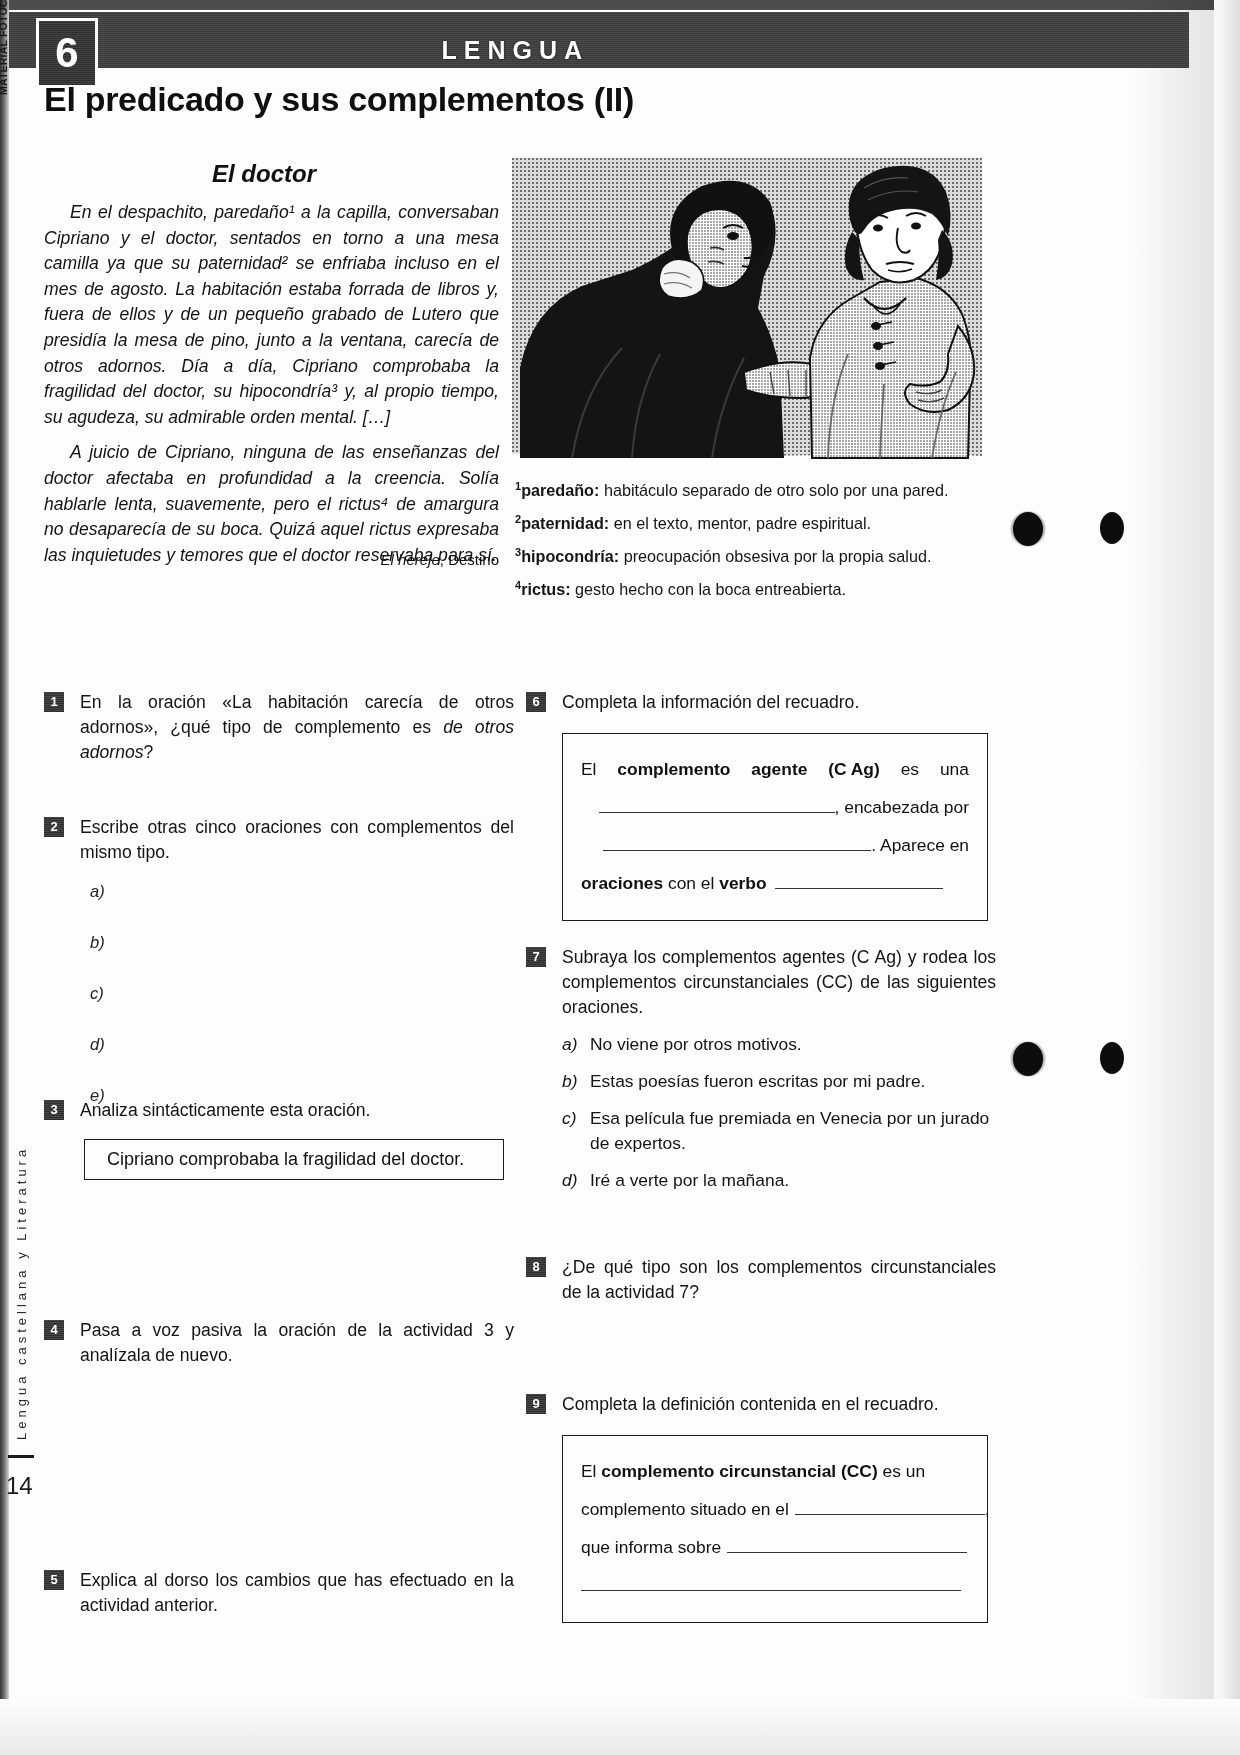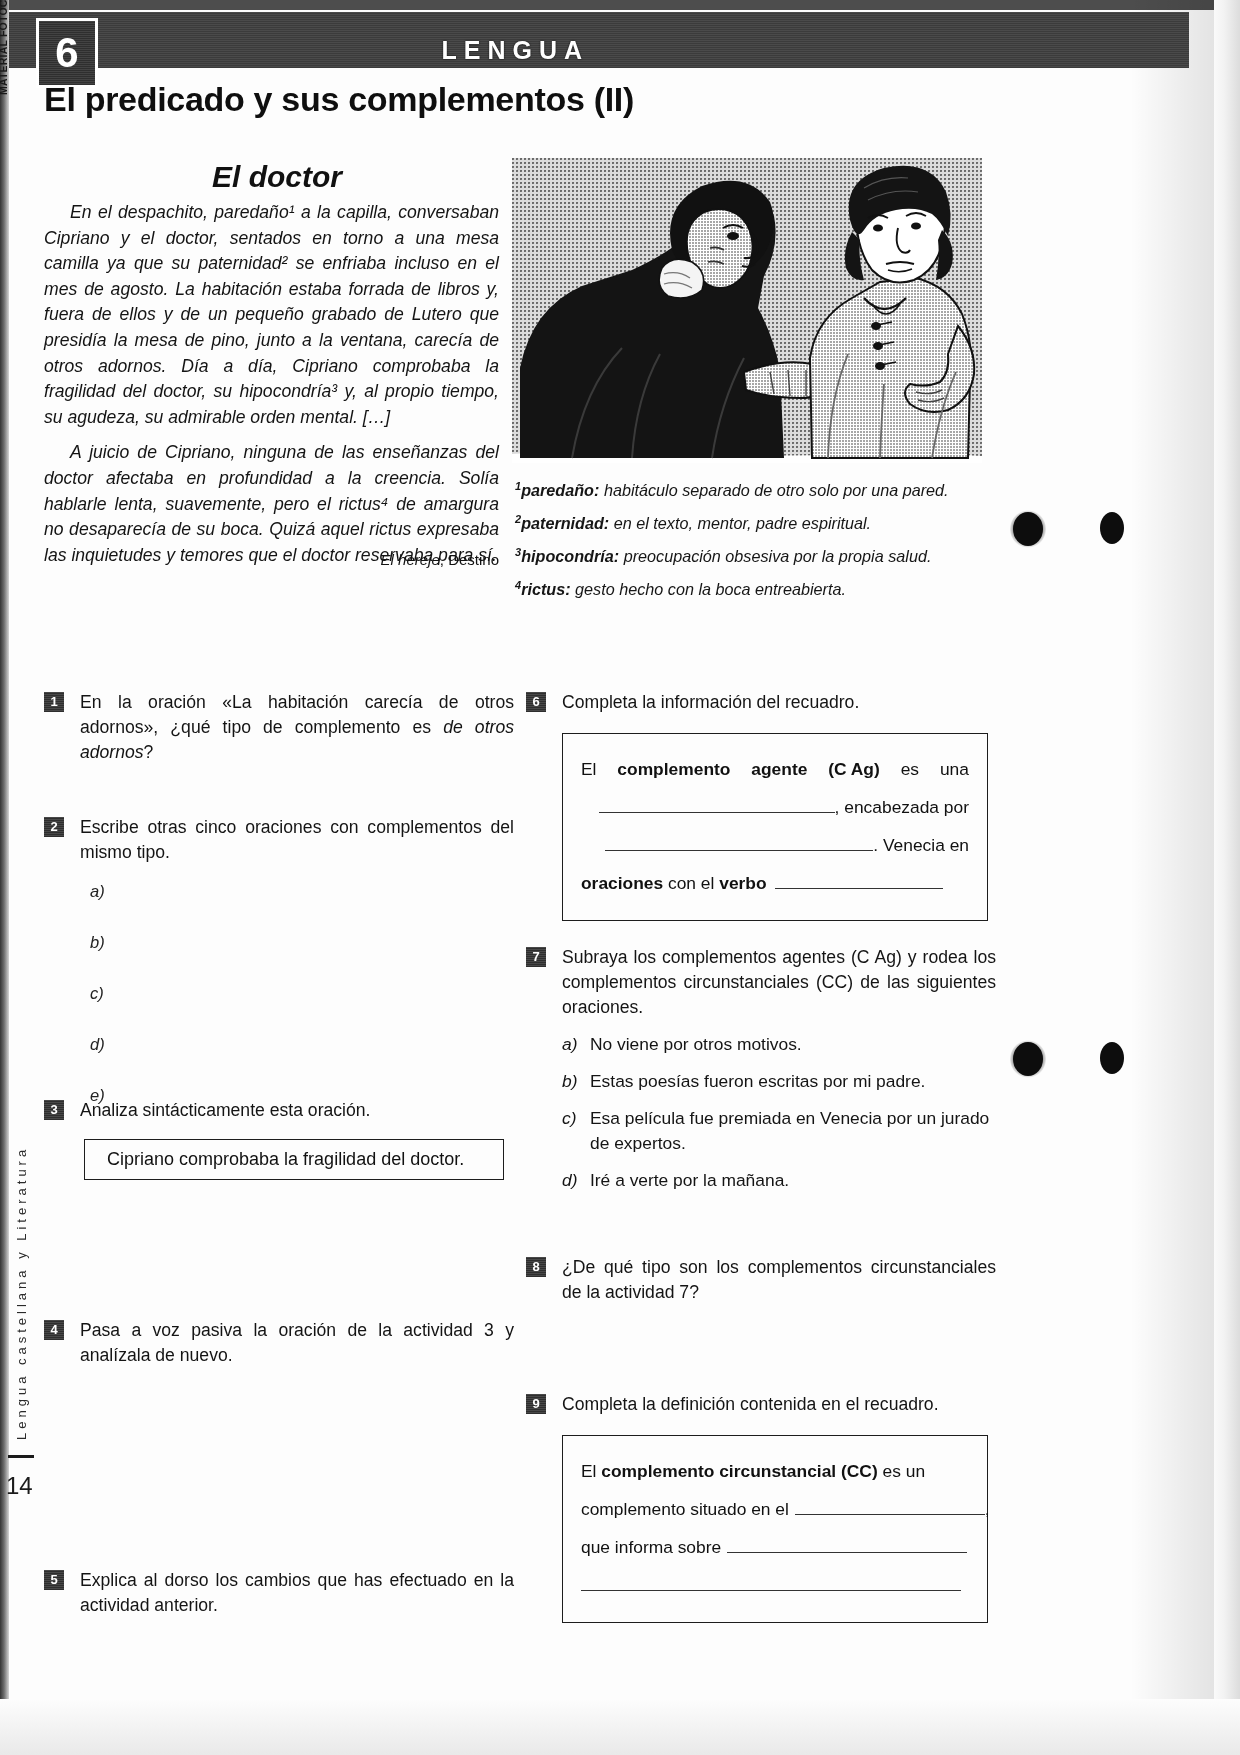--- a/index.html
+++ b/index.html
@@ -93,21 +93,21 @@
     position:absolute;left:6px;top:1472px;
     font-size:24px;color:#1b1b1b;
   }
   .page-num-rule{
     position:absolute;left:8px;top:1455px;width:26px;height:3px;background:#1b1b1b;
   }
 
   
   .read-title{
     position:absolute;left:212px;top:160px;
-    font-size:30px;font-style:italic;font-weight:bold;color:#111;
+    font-size:24px;font-style:italic;font-weight:bold;color:#111;
   }
   .read-body{
     position:absolute;left:44px;top:200px;width:455px;
     font-size:17.6px;line-height:25.6px;
     font-style:italic;
     text-align:justify;
     color:#141414;
   }
   .read-body p{margin:0 0 10px 0;text-indent:26px;}
 
@@ -125,21 +125,21 @@
     overflow:hidden;
     background:#ffffff;
   }
   .illo svg{display:block;}
 
   
   .footnotes{
     position:absolute;left:515px;top:472px;width:480px;
     font-size:16.2px;line-height:28.5px;color:#161616;
   }
-  .footnotes div{white-space:nowrap;font-style:italic;}
+  .footnotes div{white-space:nowrap;}
   .footnotes b{font-weight:bold;}
   .footnotes sup{font-size:11px;font-weight:bold;}
 
   
   .ex{position:absolute;}
   .ex-num{
     position:absolute;left:0;top:2px;width:20px;height:20px;
     background:
       repeating-linear-gradient(0deg,#2e2e2e 0px,#2e2e2e 1px,#484848 1px,#484848 2px),
       #3a3a3a;
@@ -387,21 +387,21 @@
         <b>complemento</b>
         <b>agente</b>
         <b>(C Ag)</b>
         <span>es</span>
         <span>una</span>
       </div>
       <div class="def-line" style="text-align:right;">
         <span class="fill" style="width:236px;"></span><span>, encabezada por</span>
       </div>
       <div class="def-line" style="text-align:right;">
-        <span class="fill" style="width:268px;"></span><span>. Venecia en</span>
+        <span class="fill" style="width:268px;"></span><span>. Aparece en</span>
       </div>
       <div class="def-line">
         <b>oraciones</b><span> con el </span><b>verbo</b><span class="fill" style="width:168px;margin-left:8px;"></span>
       </div>
     </div>
   </div>
 
   <div class="ex" style="left:526px;top:945px;width:470px;">
     <div class="ex-num">7</div>
     <div class="ex-text">Subraya los complementos agentes (C Ag) y rodea los complementos circunstanciales (CC) de las siguientes oraciones.</div>

